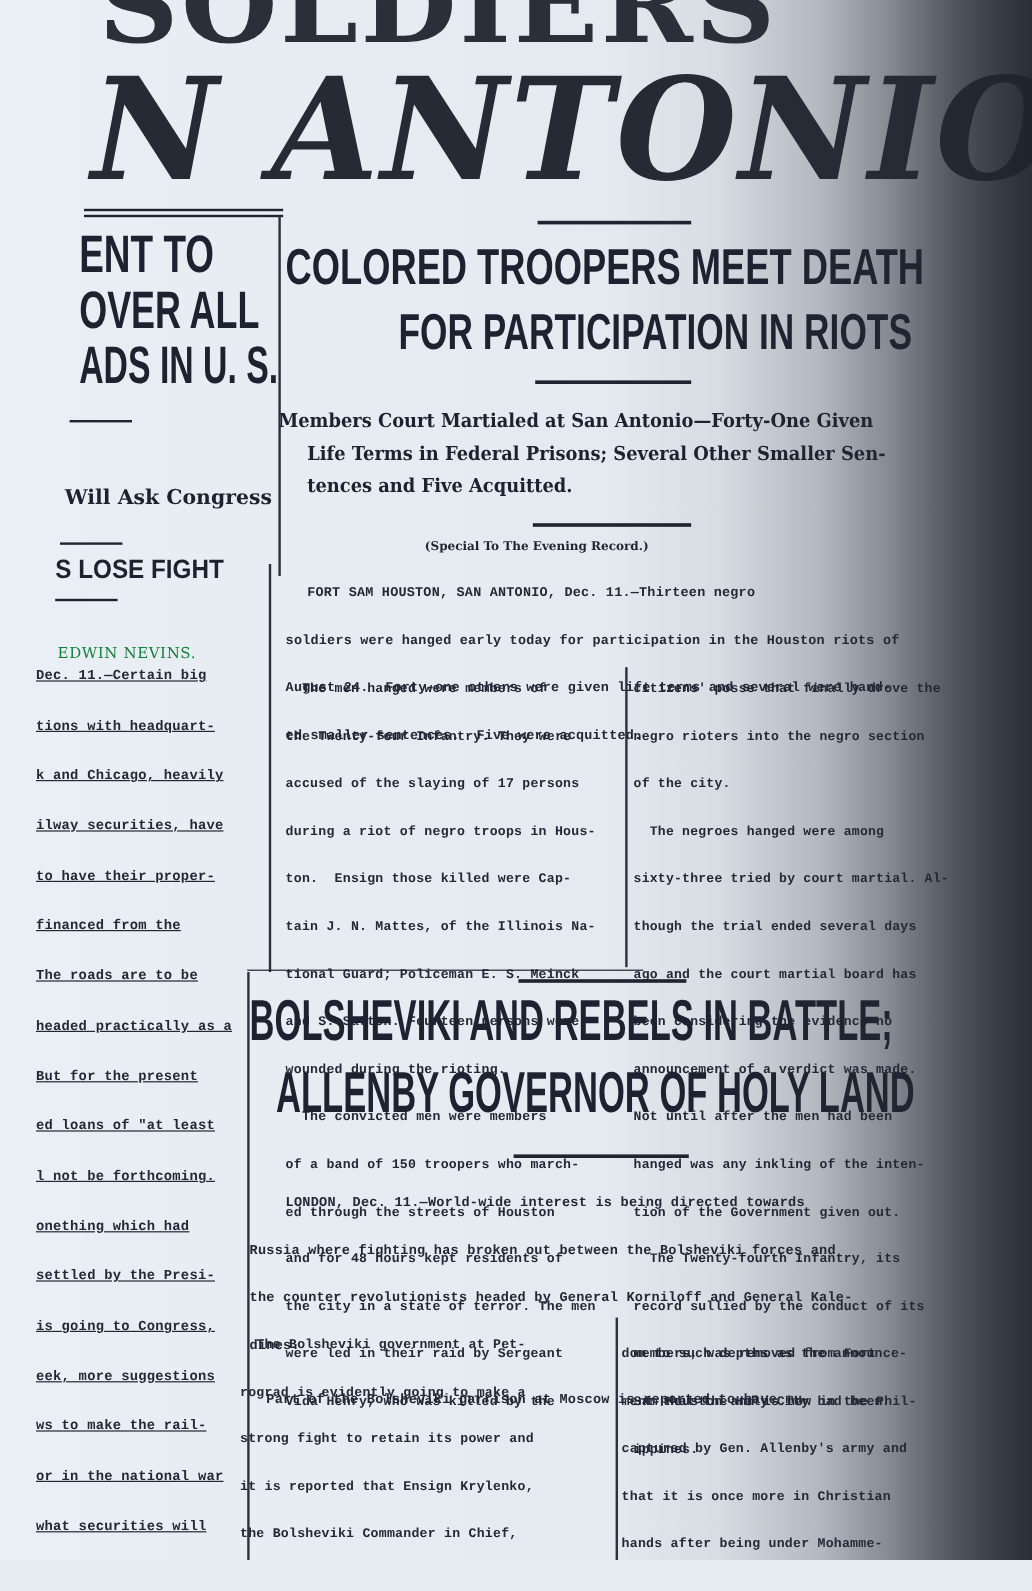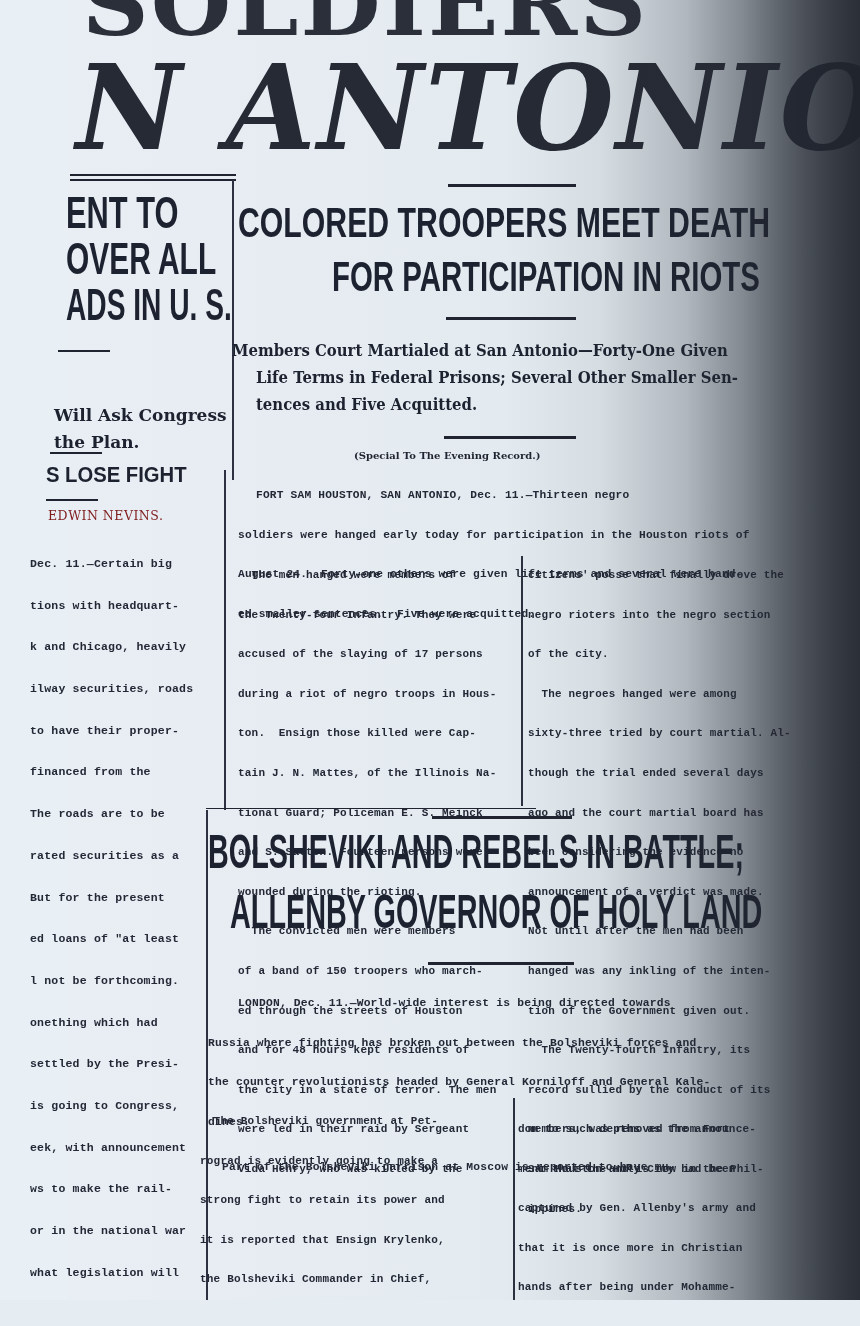--- a/index.html
+++ b/index.html
@@ -35,21 +35,21 @@
   }
   .sub {
     font-family:"DejaVu Serif", serif; font-weight:bold; color:#1d2230;
     white-space:nowrap;
   }
   .col {
     position:absolute; font-family:"Liberation Mono", monospace; font-weight:bold;
     color:#232836; white-space:pre; letter-spacing:0.2px;
   }
   .col div { height:15.6px; line-height:15.6px; }
-  .line15 div { height:15.7px; line-height:15.7px; }
+  .line15 div { height:15.7px; line-height:15.7px;text-decoration:underline; }
 </style>
 </head>
 <body>
 
 <div class="paper"></div>
 
 <div class="mast-top">SOLDIERS</div>
 <div class="mast">N ANTONIO</div>
 <div class="rule" style="left:448px; top:184px; width:128px; height:3px;"></div>
 <div class="rule" style="left:70px; top:174px; width:166px; height:2px;"></div>
@@ -62,46 +62,45 @@
 <div class="vrule" style="left:513px; top:1098px; height:210px;"></div>
 
 <div class="abs" style="left:66px; top:190px; width:160px;">
   <div class="hd-cond" style="font-size:44px; line-height:46px; transform:scaleX(0.7);">ENT TO</div>
   <div class="hd-cond" style="font-size:44px; line-height:46px; transform:scaleX(0.68);">OVER ALL</div>
   <div class="hd-cond" style="font-size:44px; line-height:46px; transform:scaleX(0.64);">ADS IN U. S.</div>
 </div>
 <div class="rule" style="left:58px; top:350px; width:52px; height:2px;"></div>
 <div class="abs" style="left:54px; top:362px;">
   <div class="sub" style="font-size:17px; line-height:27px;margin-top:40px;">Will Ask Congress</div>
-  <div class="sub" style="font-size:17px; line-height:27px;">the Plan.</div>
 </div>
 <div class="rule" style="left:50px; top:452px; width:52px; height:2px;"></div>
 <div class="abs hd-cond" style="left:46px; top:462px; font-size:22px; transform:scaleX(0.92);">S LOSE FIGHT</div>
 <div class="rule" style="left:46px; top:499px; width:52px; height:2px;"></div>
-<div class="abs" style="left:48px; top:508px; font-family:'DejaVu Serif',serif; font-size:12.5px; letter-spacing:0.5px; color:#7f1d1d;">EDWIN NEVINS.</div>
+<div class="abs" style="left:48px; top:536px; font-family:'DejaVu Serif',serif; font-size:12.5px; letter-spacing:0.5px; color:#15803d;">EDWIN NEVINS.</div>
 
 <div class="col line15" style="left:30px; top:530px; font-size:11.5px;">
   <div>Dec. 11.—Certain big</div>
   <div>tions with headquart-</div>
   <div>k and Chicago, heavily</div>
-  <div>ilway securities, roads</div>
+  <div>ilway securities, have</div>
   <div>to have their proper-</div>
   <div>financed from the</div>
   <div>The roads are to be</div>
-  <div>rated securities as a</div>
+  <div>headed practically as a</div>
   <div>But for the present</div>
   <div>ed loans of "at least</div>
   <div>l not be forthcoming.</div>
   <div>onething which had</div>
   <div>settled by the Presi-</div>
   <div>is going to Congress,</div>
-  <div>eek, with announcement</div>
+  <div>eek, more suggestions</div>
   <div>ws to make the rail-</div>
   <div>or in the national war</div>
-  <div>what legislation will</div>
+  <div>what securities will</div>
   <div>d is not yet known. It</div>
   
   
   
   
   
   
   
   
   

